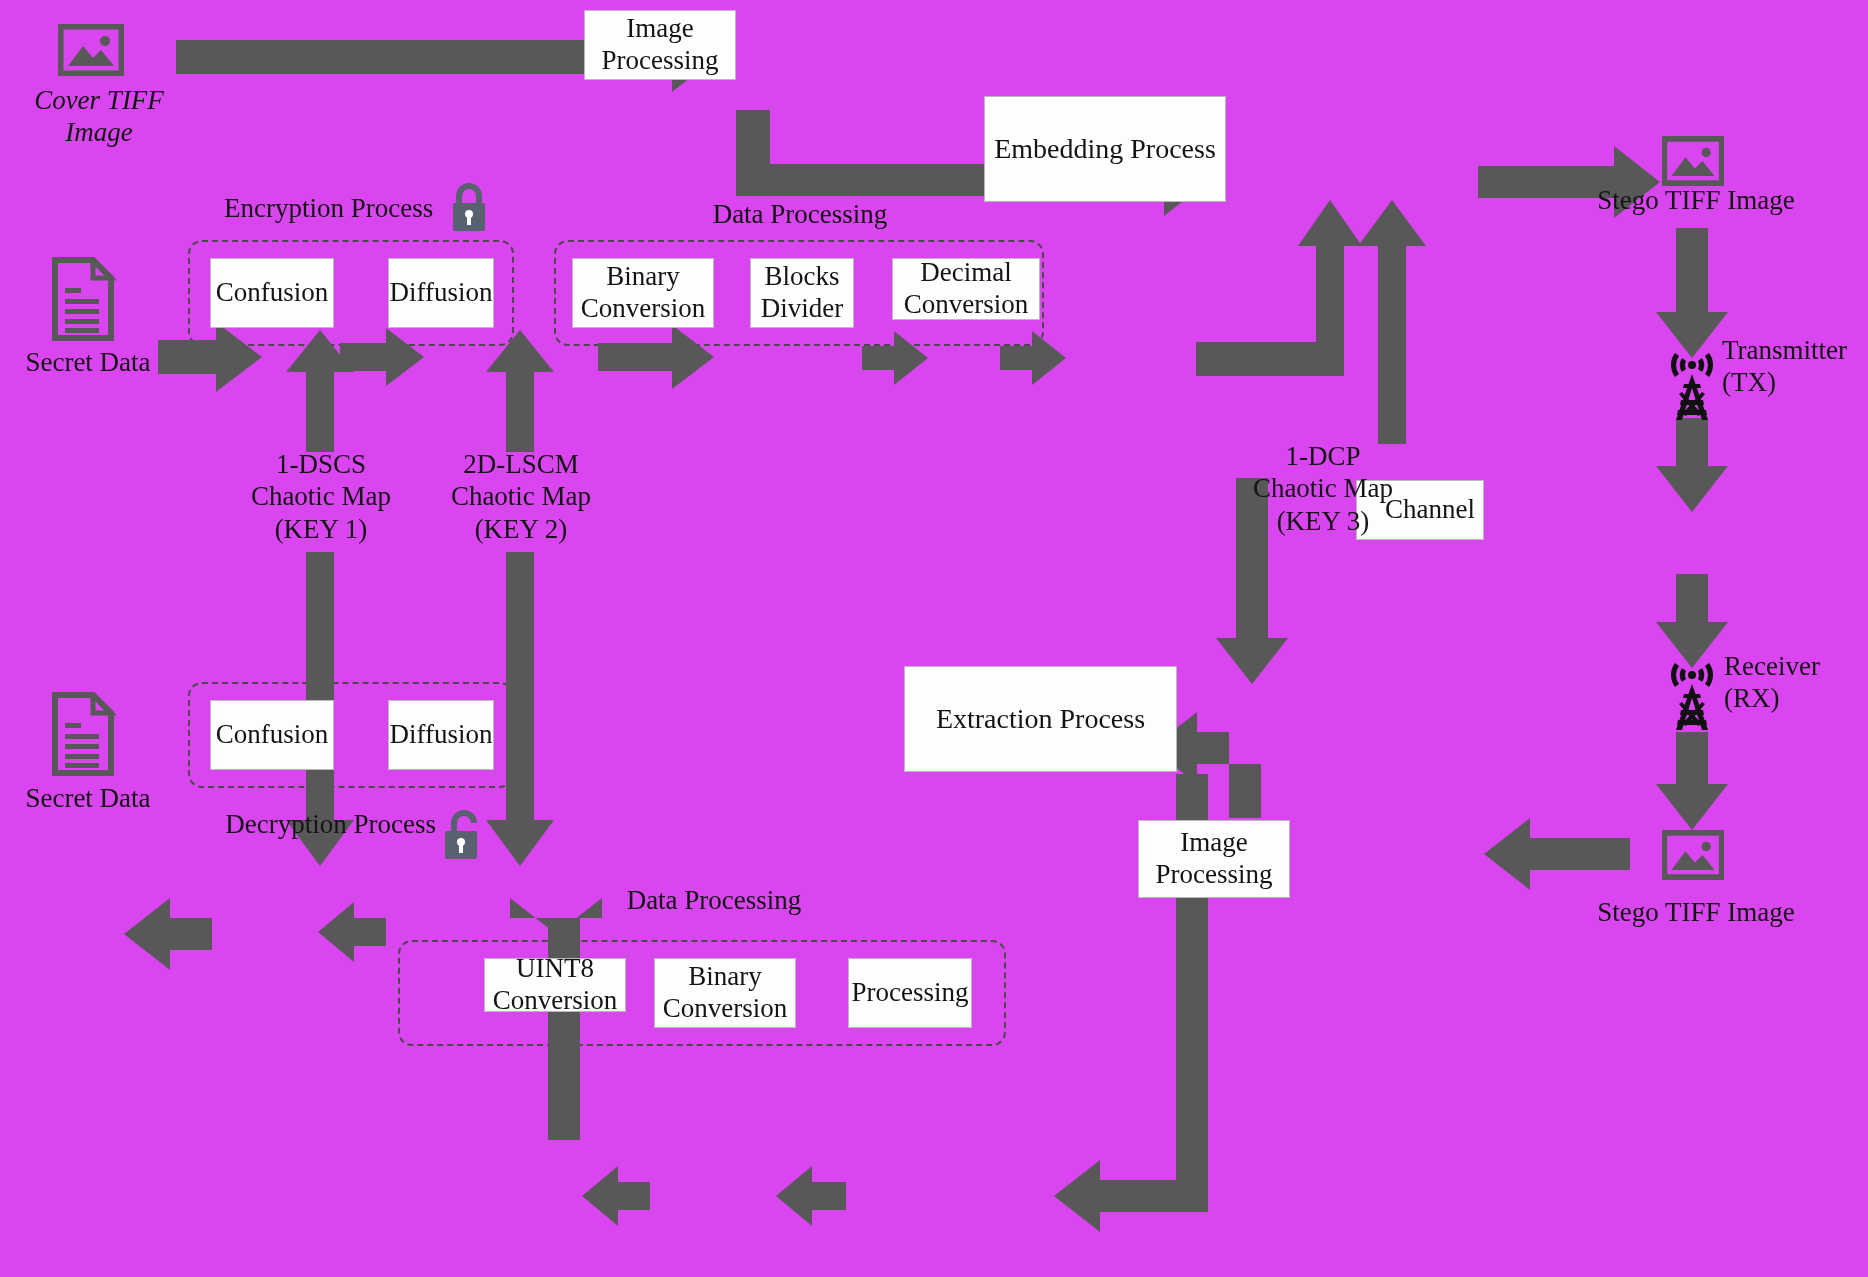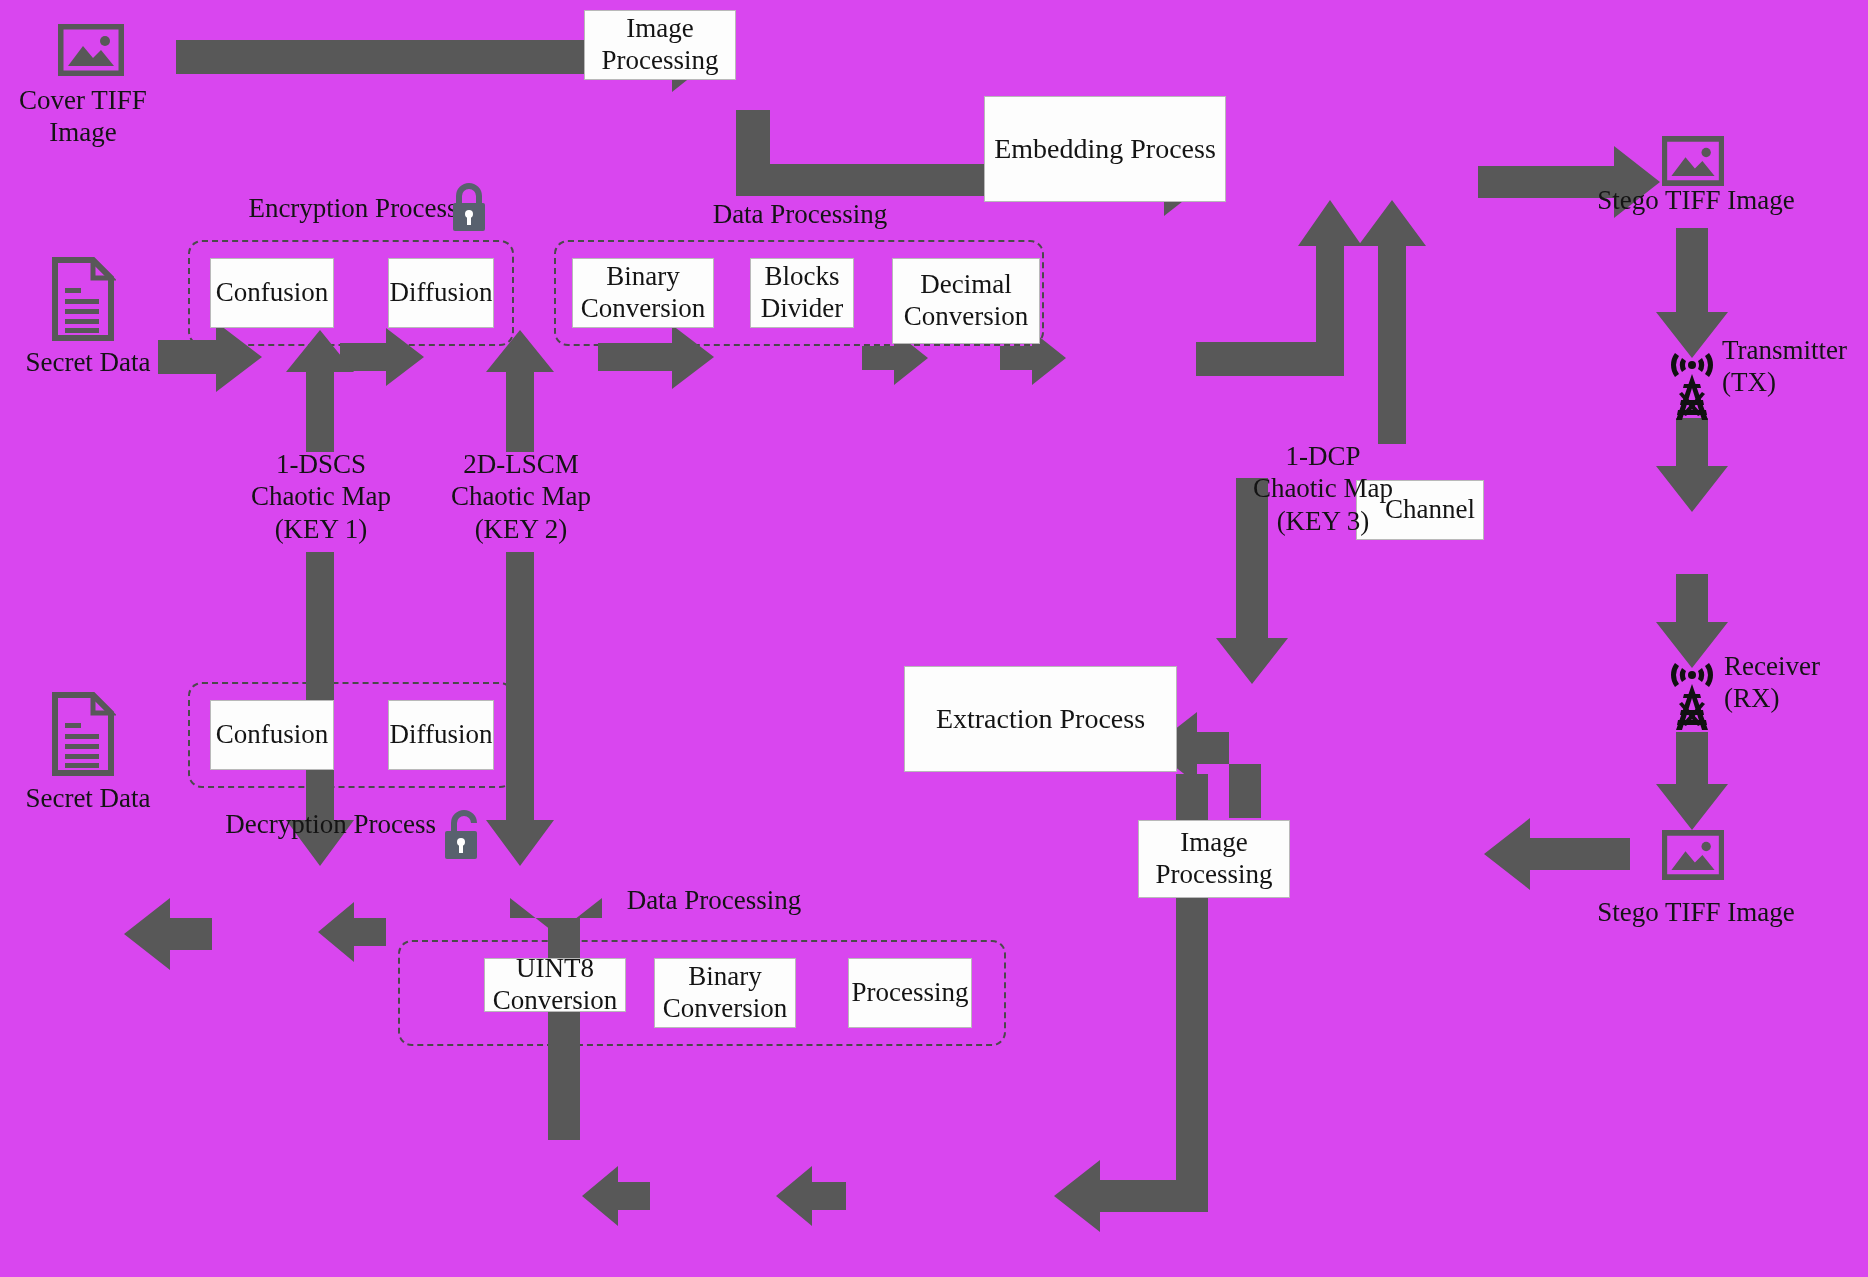--- a/index.html
+++ b/index.html
@@ -128,21 +128,21 @@
   <div class="box" style="left:210px;top:258px;width:124px;height:70px;">Confusion</div>
 
   <div class="box" style="left:388px;top:258px;width:106px;height:70px;">Diffusion</div>
 
   <div class="box" style="left:572px;top:258px;width:142px;height:70px;">Binary
 Conversion</div>
 
   <div class="box" style="left:750px;top:258px;width:104px;height:70px;">Blocks
 Divider</div>
 
-  <div class="box" style="left:892px;top:258px;width:148px;height:86px;">Decimal
+  <div class="box" style="left:892px;top:258px;width:148px;height:62px;">Decimal
 Conversion</div>
 
   <div class="box" style="left:1356px;top:480px;width:128px;height:60px;padding-left:20px;">Channel</div>
 
   <div class="box" style="left:904px;top:666px;width:273px;height:106px;font-size:28px;">Extraction Process</div>
 
   <div class="box" style="left:1138px;top:820px;width:152px;height:78px;">Image
 Processing</div>
 
   <div class="box" style="left:210px;top:700px;width:124px;height:70px;">Confusion</div>
@@ -234,28 +234,28 @@
       <path d="M63,1 a20,20 0 0 1 0,24 l-4,-3 a15,15 0 0 0 0,-18 Z"></path>
       <path d="M46,22 L62,68 L56,68 L46,36 L36,68 L30,68 Z"></path>
       <path d="M35,48 L57,48 L58,53 L34,53 Z"></path>
       <path d="M32,58 L60,58 L61,63 L31,63 Z"></path>
       <path d="M38,32 L54,32 L55,36 L37,36 Z"></path>
       <path d="M36,40 L56,62 L52,64 L33,42 Z"></path>
       <path d="M56,40 L36,62 L40,64 L59,42 Z"></path>
     </g>
   </svg>
 
-  <div class="lbl" style="left:8px;top:84px;width:150px;">Cover TIFF
+  <div class="lbl" style="left:24px;top:84px;width:150px;font-style:italic;">Cover TIFF
 Image</div>
 
   <div class="lbl" style="left:8px;top:346px;width:160px;">Secret Data</div>
 
   <div class="lbl" style="left:8px;top:782px;width:160px;">Secret Data</div>
 
-  <div class="lbl" style="left:244px;top:192px;width:218px;text-align:center;">Encryption Process</div>
+  <div class="lbl" style="left:224px;top:192px;width:218px;text-align:left;">Encryption Process</div>
 
   <div class="lbl" style="left:220px;top:808px;width:216px;text-align:right;">Decryption Process</div>
 
   <div class="lbl" style="left:680px;top:198px;width:240px;">Data Processing</div>
 
   <div class="lbl" style="left:594px;top:884px;width:240px;">Data Processing</div>
 
   <div class="lbl" style="left:1570px;top:184px;width:252px;">Stego TIFF Image</div>
 
   <div class="lbl" style="left:1570px;top:896px;width:252px;">Stego TIFF Image</div>

